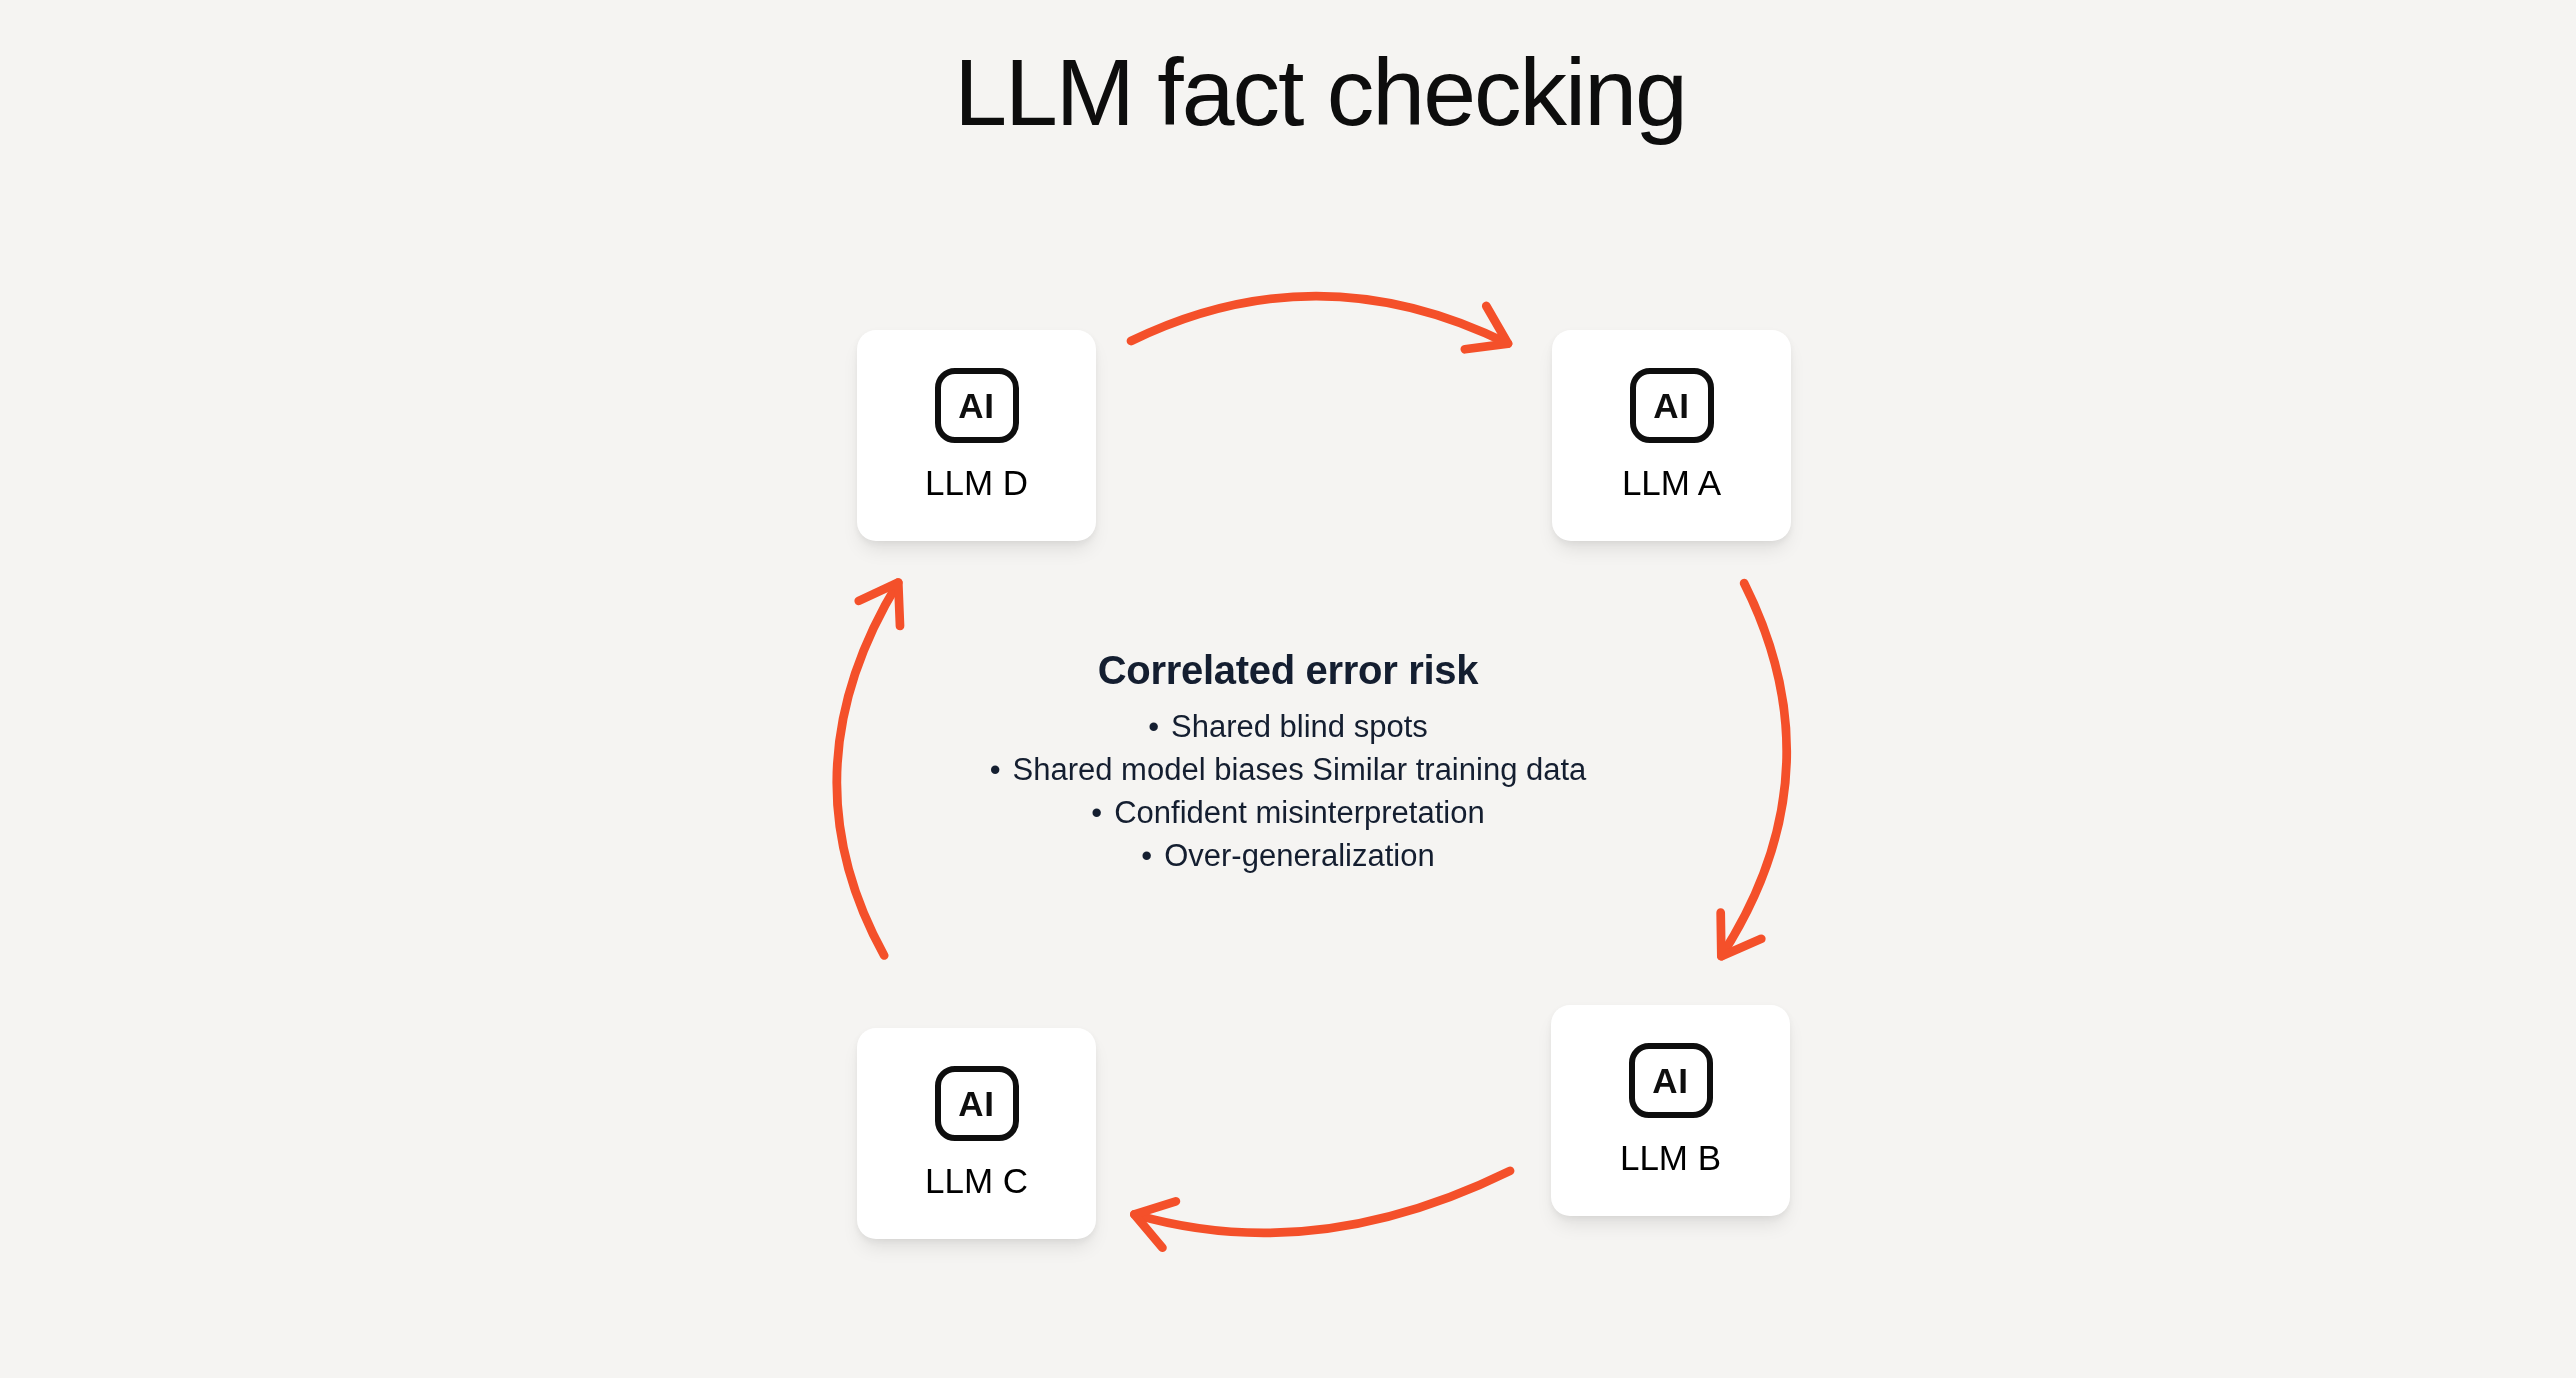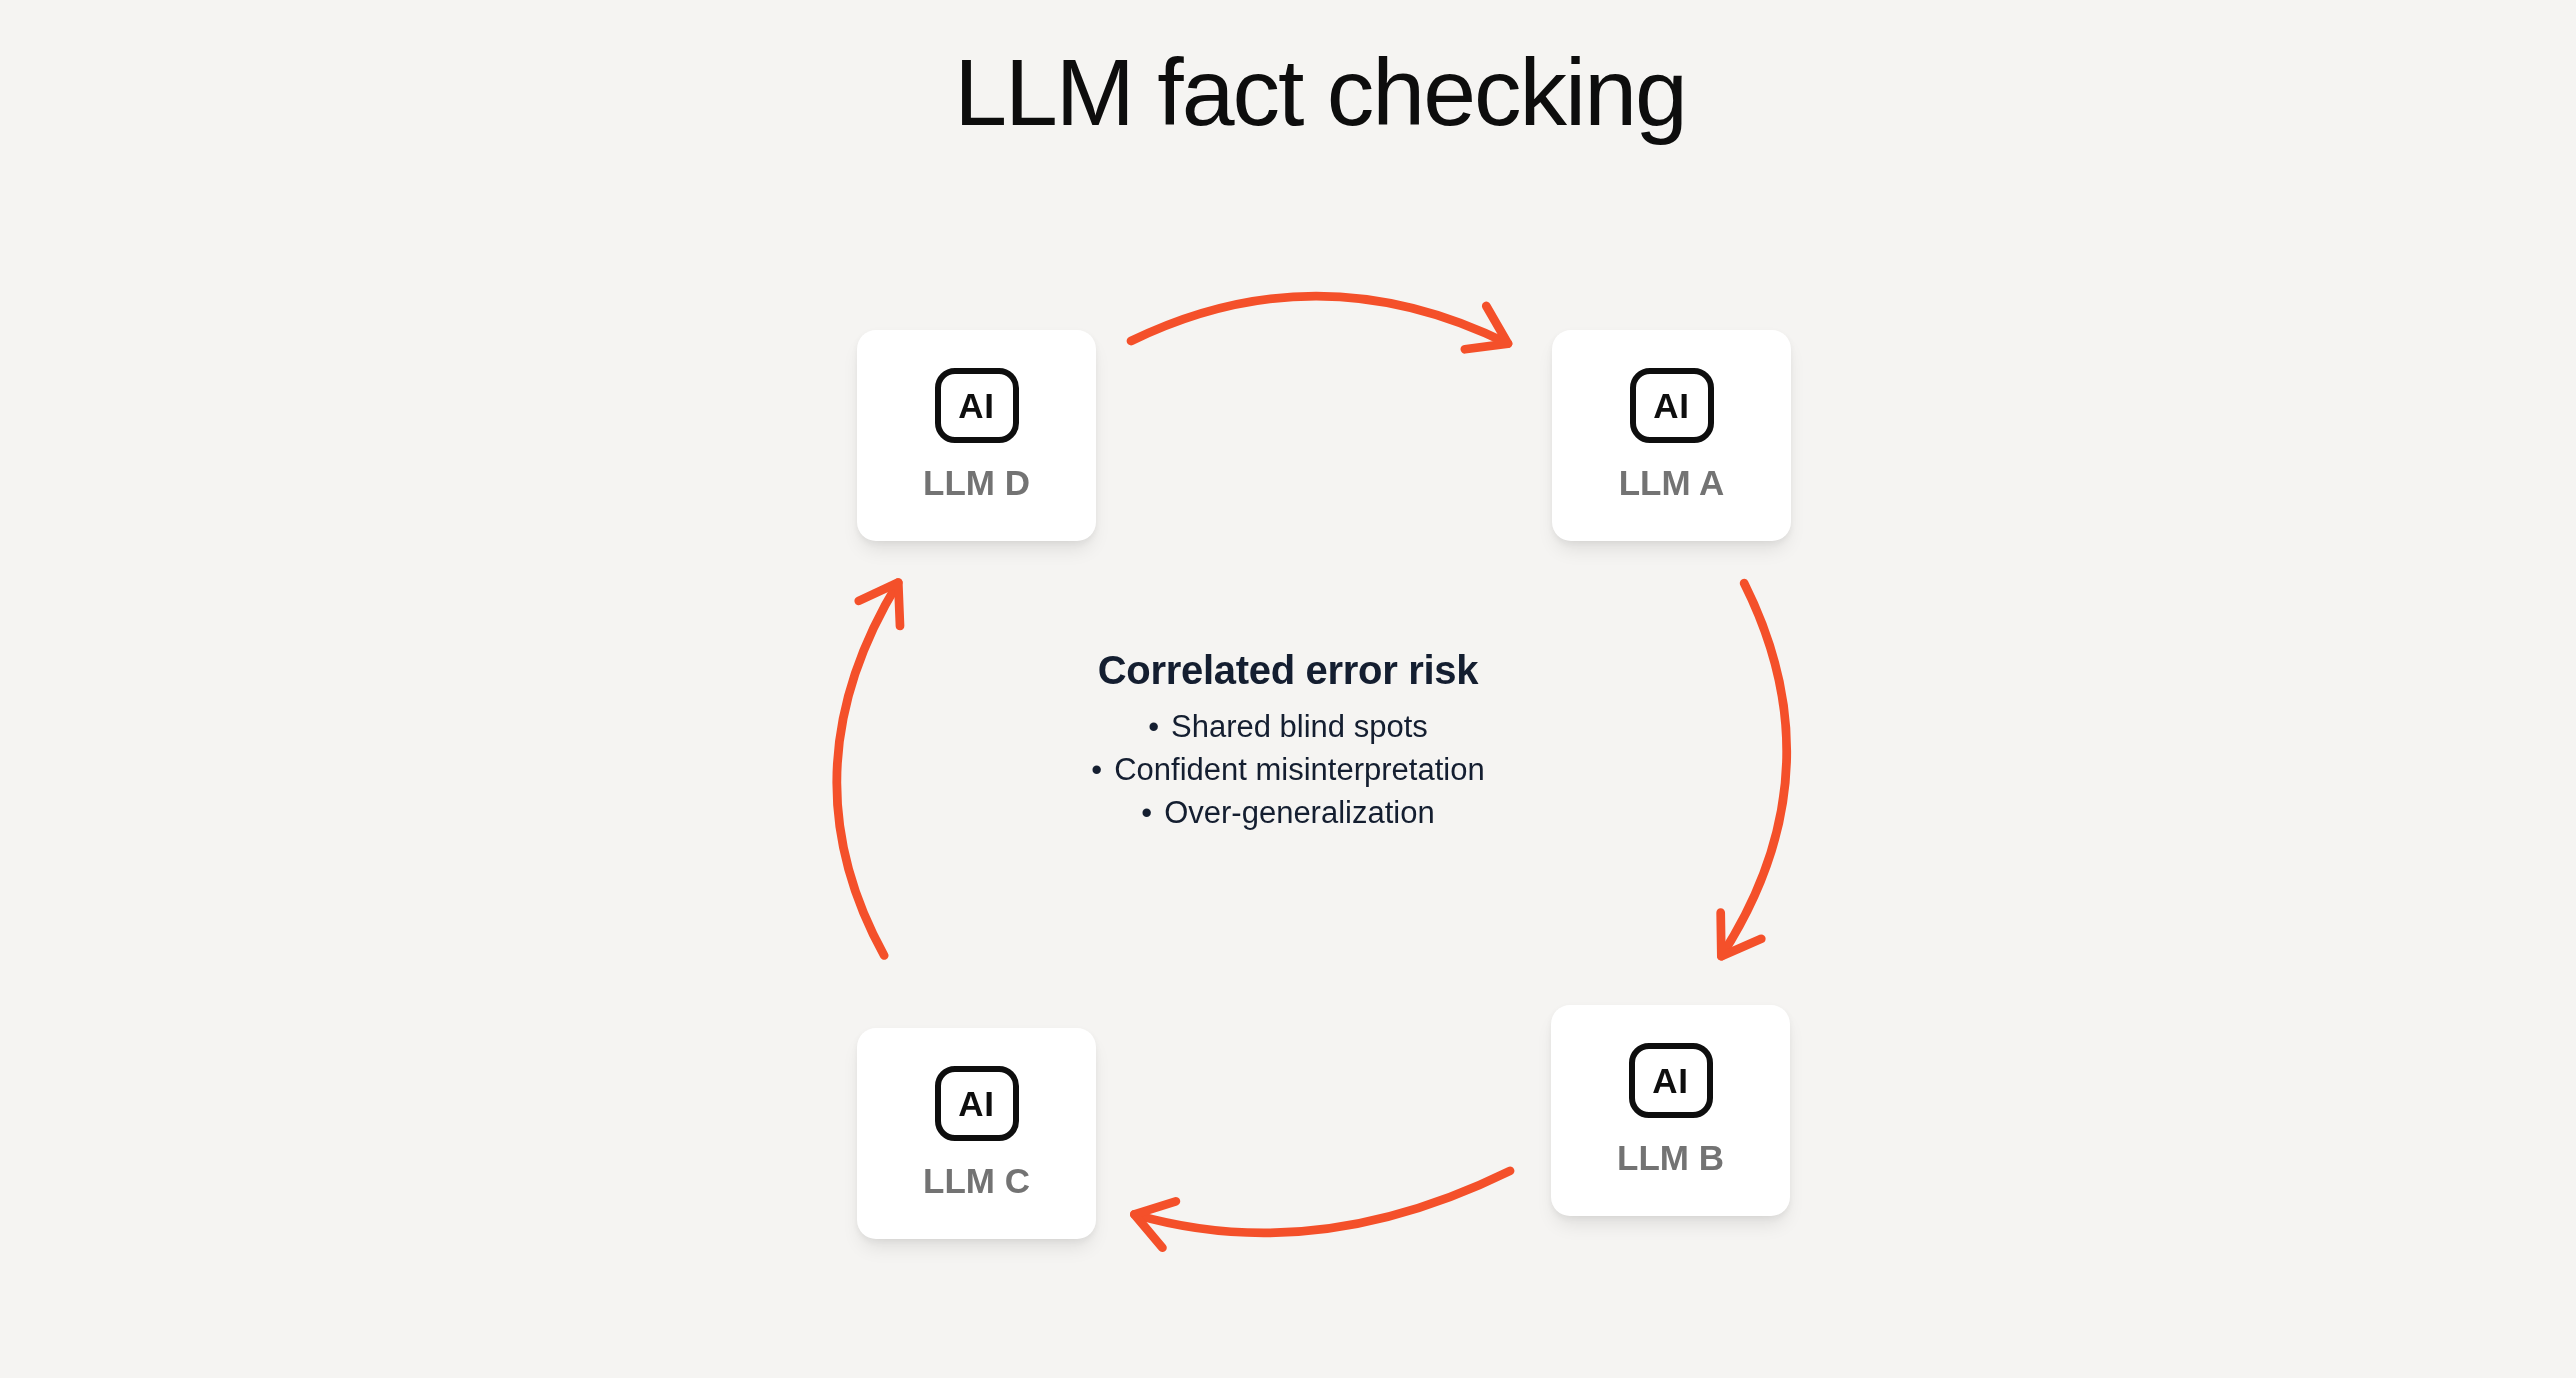--- a/index.html
+++ b/index.html
@@ -51,22 +51,22 @@
     display: flex;
     align-items: center;
     justify-content: center;
     font-weight: 700;
     font-size: 35px;
     letter-spacing: 0.7px;
     color: #0e0e0e;
   }
   .node-label {
     font-size: 35px;
-    font-weight: 700;
-    color: #737373;
+    font-weight: 400;
+    color: #000000;
   }
   .center-block {
     position: absolute;
     top: 636px;
     left: 0;
     width: 100%;
     text-align: center;
     color: #141e30;
   }
   .center-heading {
@@ -134,19 +134,20 @@
 
   <div class="node node-c">
     <span class="ai-badge">AI</span>
     <span class="node-label">LLM C</span>
   </div>
 
   <div class="center-block">
     <h2 class="center-heading">Correlated error risk</h2>
     <ul class="bullets">
       <li>Shared blind spots</li>
+      <li>Shared model biases Similar training data</li>
       <li>Confident misinterpretation</li>
       <li>Over-generalization</li>
     </ul>
   </div>
 
 </div>
 
 
 </body></html>

